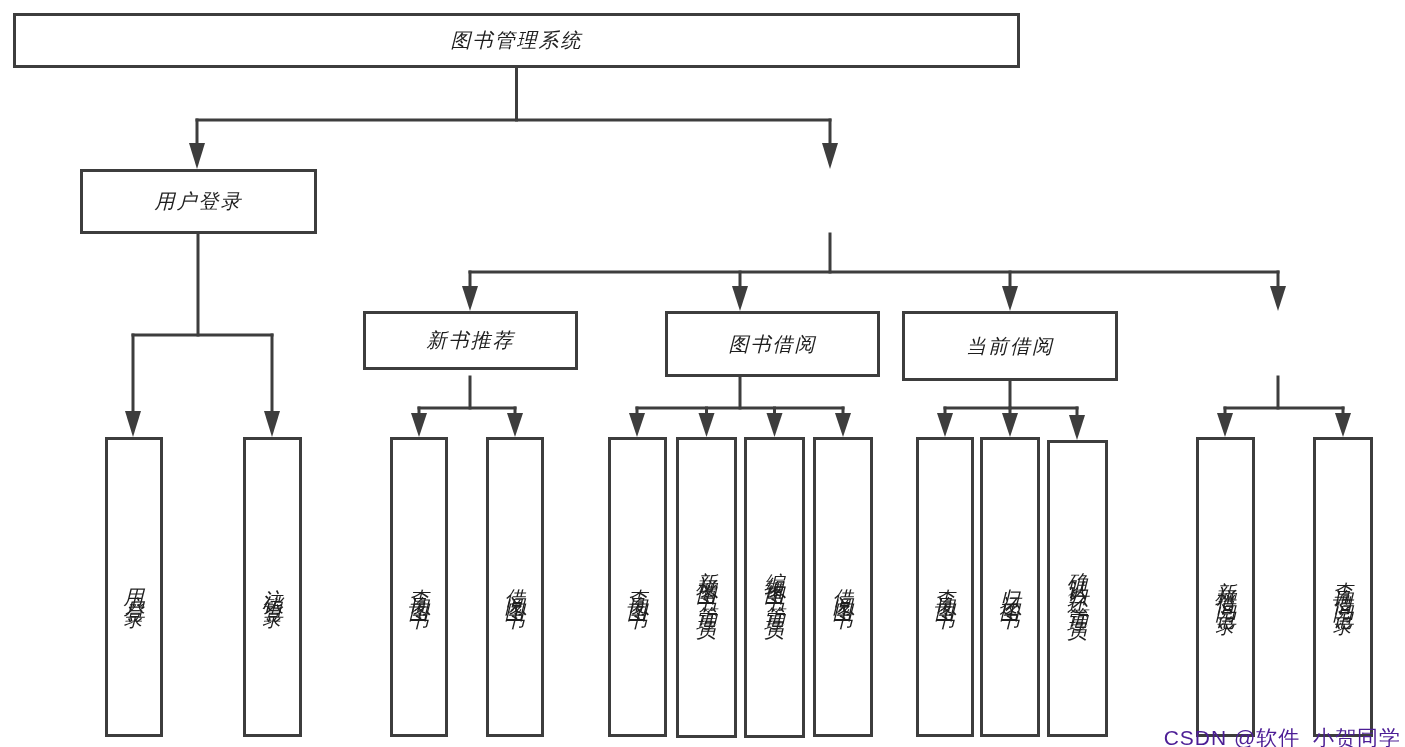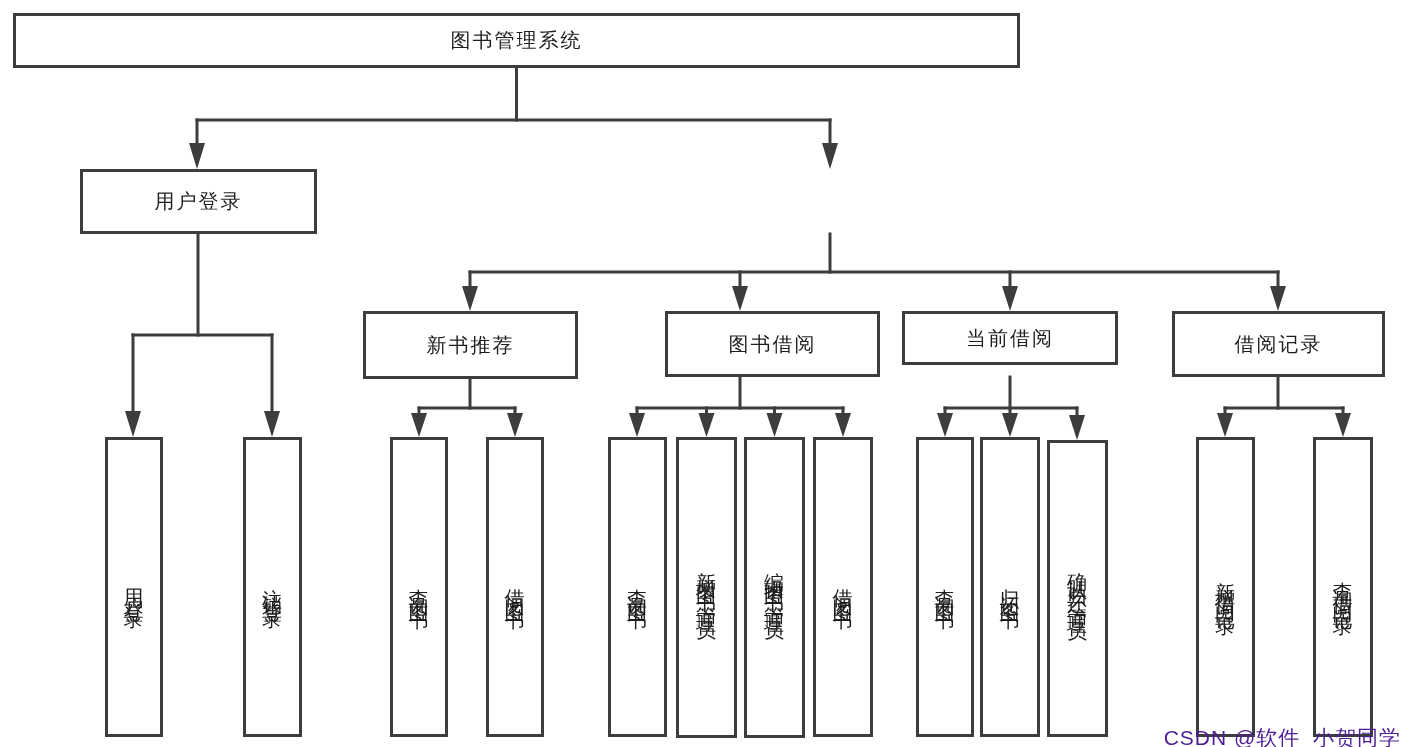--- a/index.html
+++ b/index.html
@@ -24,20 +24,21 @@
   .node {
     position: absolute;
     box-sizing: border-box;
     background: #ffffff;
     border: 3px solid #3d3d3d;
     display: flex;
     align-items: center;
     justify-content: center;
     z-index: 2;
     color: #1e1e1e;
+    font-style: italic;
   }
   .hnode {
     font-size: 20px;
     letter-spacing: 2px;
     white-space: nowrap;
   }
   .leaf .vtext {
     writing-mode: vertical-rl;
     text-orientation: mixed;
     font-size: 20px;
@@ -138,31 +139,28 @@
   </svg>
 
   <div class="node hnode" style="left:13px; top:13px; width:1007px; height:55px;">
     <span>图书管理系统</span>
   </div>
 
   <div class="node hnode" style="left:80px; top:169px; width:237px; height:65px;">
     <span>用户登录</span>
   </div>
 
-  <div class="node hnode" style="left:363px; top:311px; width:215px; height:68px;">
+  <div class="node hnode" style="left:363px; top:311px; width:215px; height:59px;">
     <span>新书推荐</span>
   </div>
   <div class="node hnode" style="left:633px; top:311px; width:215px; height:66px;margin-left:32px;">
     <span>图书借阅</span>
   </div>
-  <div class="node hnode" style="left:902px; top:311px; width:216px; height:54px;">
+  <div class="node hnode" style="left:902px; top:311px; width:216px; height:70px;">
     <span>当前借阅</span>
-  </div>
-  <div class="node hnode" style="left:1172px; top:311px; width:213px; height:66px;">
-    <span>借阅记录</span>
   </div>
 
   <div class="node leaf" style="left:105px; top:437px; width:58px; height:300px;">
     <span class="vtext">用户登录</span>
   </div>
   <div class="node leaf" style="left:243px; top:437px; width:59px; height:300px;">
     <span class="vtext">注销登录</span>
   </div>
 
   <div class="node leaf" style="left:390px; top:437px; width:58px; height:300px;">

